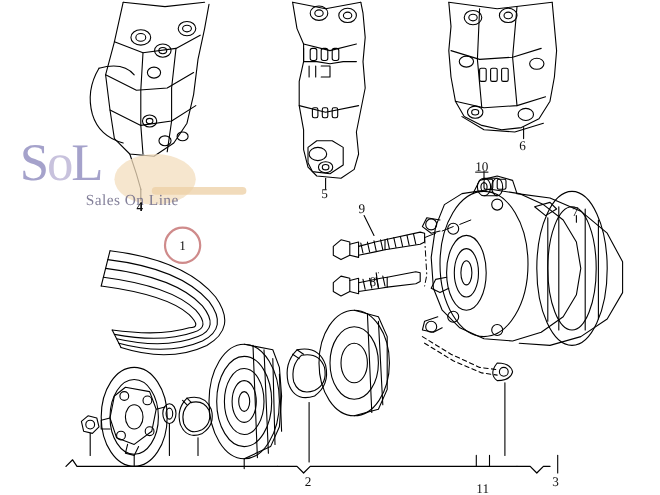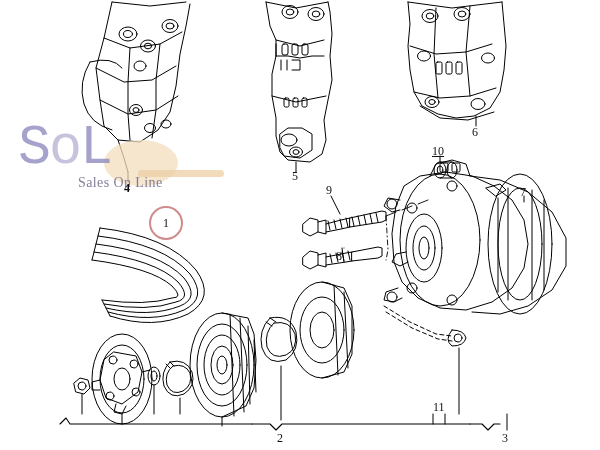--- a/index.html
+++ b/index.html
@@ -3,22 +3,22 @@
 <meta charset="utf-8">
 <title>Parts Diagram</title>
 <style>
   html,body{margin:0;padding:0;background:#ffffff;}
   body{width:600px;height:450px;overflow:hidden;
        font-family:"Liberation Serif",serif;}
   #stage{position:relative;width:600px;height:450px;background:#fff;}
   #stage svg{position:absolute;left:0;top:0;}
   .wm{position:absolute;left:18px;top:112px;width:190px;height:90px;
       pointer-events:none;}
-  .wm-main{position:absolute;left:0;top:0;font-family:Liberation Mono, monospace;
-           font-size:55px;letter-spacing:-2px;color:#8c89bd;opacity:.78;
+  .wm-main{position:absolute;left:0;top:0;font-family:Liberation Serif, serif;
+           font-size:48px;letter-spacing:-2px;color:#8c89bd;opacity:.78;
            line-height:74px;white-space:nowrap;}
   .wm-main .o{color:#b9b2d4;}
   .wm-sub{position:absolute;left:60px;top:63px;font-family:"Liberation Serif",serif;
           font-size:14px;color:#6e6a88;opacity:.85;letter-spacing:.4px;
           white-space:nowrap;}
   .wm-ell{position:absolute;left:86px;top:28px;width:74px;height:46px;
           border-radius:50%;background:#f3ddbe;opacity:.75;}
   .wm-bar{position:absolute;left:120px;top:58px;width:86px;height:7px;
           border-radius:4px;background:#eccfa4;opacity:.75;}
   .cal{position:absolute;font-family:"Liberation Serif",serif;font-size:12px;
@@ -290,15 +290,15 @@
   <span class="cal" style="left:163px;top:217px;">1</span>
   <span class="cal" style="left:277px;top:432px;">2</span>
   <span class="cal" style="left:502px;top:432px;">3</span>
   <span class="cal b" style="left:124px;top:182px;">4</span>
   <span class="cal" style="left:292px;top:170px;">5</span>
   <span class="cal" style="left:472px;top:126px;">6</span>
   <span class="cal" style="left:520px;top:186px;">7</span>
   <span class="cal" style="left:336px;top:250px;">8</span>
   <span class="cal" style="left:326px;top:184px;">9</span>
   <span class="cal" style="left:432px;top:145px;text-decoration:underline;">10</span>
-  <span class="cal" style="left:433px;top:401px;">11</span>
+  <span class="cal" style="left:433px;top:438px;">11</span>
 
 </div>
 
 </body></html>

